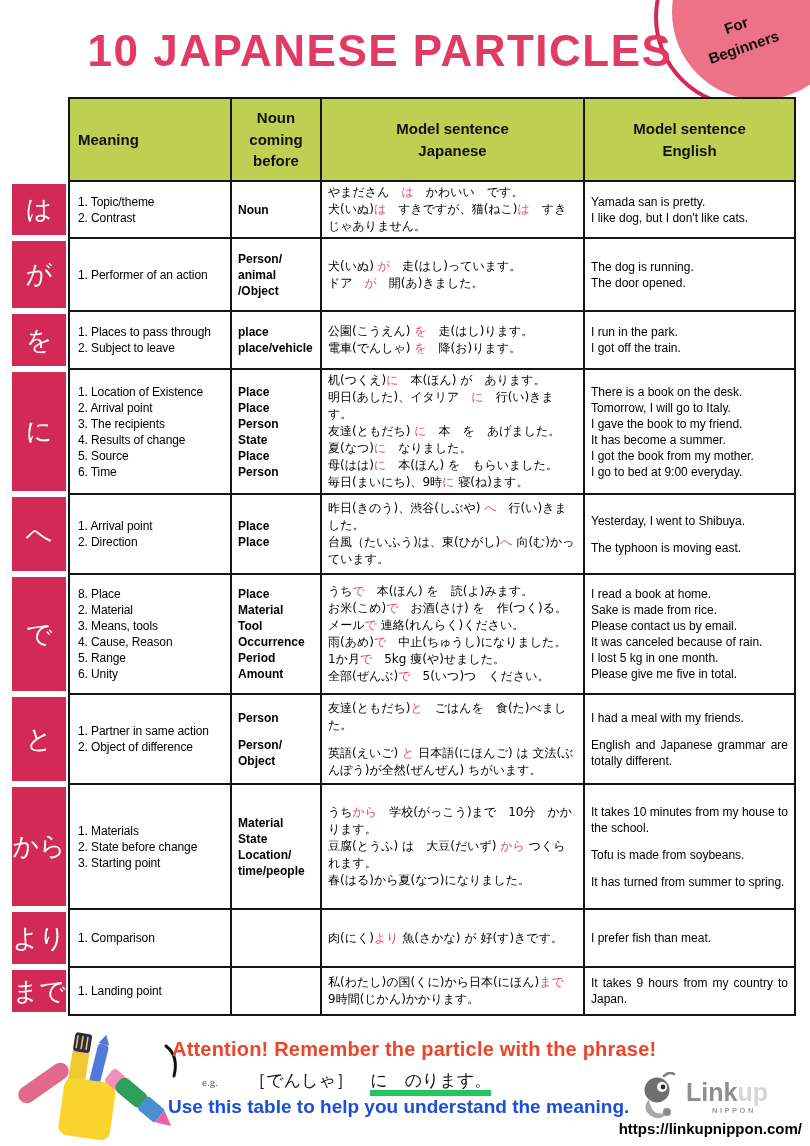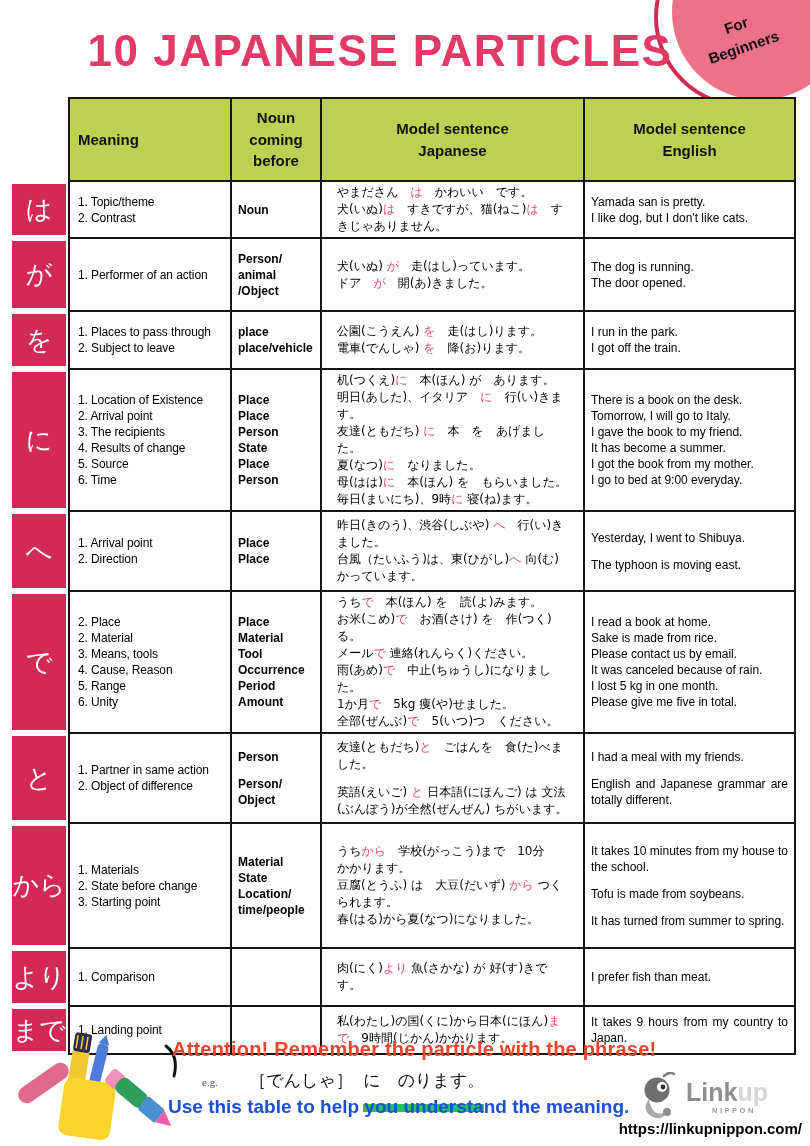--- a/index.html
+++ b/index.html
@@ -30,34 +30,34 @@
        height:83px;line-height:1.45;}
   th.h0{text-align:left;padding-left:8px;}
   td.pcell{border:0;padding:0;position:relative;background:#fff;}
   .pblock{position:absolute;top:3px;bottom:3px;left:0;right:2px;background:var(--crimson);
        display:flex;align-items:center;justify-content:center;color:#fff;font-size:26px;
        font-family:"DejaVu Sans",sans-serif;}
   td.c{padding:4px 6px;}
   td.mcell{font-size:12px;font-weight:normal;line-height:16px;letter-spacing:-0.1px;padding-left:8px;}
   .mi{padding-left:14px;text-indent:-14px;}
   td.ncell{font-size:12px;font-weight:bold;line-height:16px;}
-  td.jcell{font-size:12px;line-height:17px;font-family:"DejaVu Sans",sans-serif;padding:2px 15px;}
+  td.jcell{font-size:12px;line-height:17px;font-family:"DejaVu Sans",sans-serif;padding:2px 6px;}
   .pr{color:var(--pred);}
   td.ecell{font-size:12px;font-weight:normal;line-height:16px;}
   .eline{text-align:justify;}
   .blank{height:11px;}
 
   
   .pens{position:absolute;left:8px;top:1030px;z-index:2;}
   .attention{position:absolute;left:172px;top:1038px;font-size:20px;font-weight:800;
        color:var(--attn);letter-spacing:0.2px;z-index:2;}
   .egline{position:absolute;left:202px;top:1069px;font-size:17px;z-index:2;
        font-family:"DejaVu Sans",sans-serif;color:#111;}
   .egline .pre{color:#5a5a5a;font-size:11px;margin-right:26px;font-family:Liberation Serif, serif;}
-  .egline .und{border-bottom:8px solid #22c55e;padding-bottom:14px;margin-left:5px;}
+  .egline .und{border-bottom:6px solid #22c55e;padding-bottom:0;margin-left:12px;}
   .usage{position:absolute;left:168px;top:1096px;font-size:19px;font-weight:800;color:#1d4ed8;z-index:2;}
   .logo{position:absolute;right:42px;top:1072px;z-index:2;display:flex;align-items:center;gap:4px;}
   .brandtxt{line-height:1;}
   .brand-main{font-size:25px;font-weight:800;color:#8f8f8f;}
   .brand-tail{font-size:25px;font-weight:800;color:#d6d6d6;}
   .brand-sub{font-size:7.5px;font-weight:bold;color:#9c9c9c;letter-spacing:2.5px;margin-top:2px;padding-left:26px;}
   .url{position:absolute;right:8px;top:1120px;font-size:15px;font-weight:800;color:#000;z-index:2;}
 </style>
 </head>
 <body>
@@ -235,21 +235,21 @@
               <div class="eline">The typhoon is moving east.</div>
             </td>
           </tr>
           <tr style="height: 120px;">
             <td class="pcell">
               <div class="pblock">
                 <span>で</span>
               </div>
             </td>
             <td class="c mcell">
-              <div class="mi">2. Place</div>
+              <div class="mi">8. Place</div>
               <div class="mi">2. Material</div>
               <div class="mi">3. Means, tools</div>
               <div class="mi">4. Cause, Reason</div>
               <div class="mi">5. Range</div>
               <div class="mi">6. Unity</div>
             </td>
             <td class="c ncell">
               <div class="nline">Place</div>
               <div class="nline">Material</div>
               <div class="nline">Tool</div>

